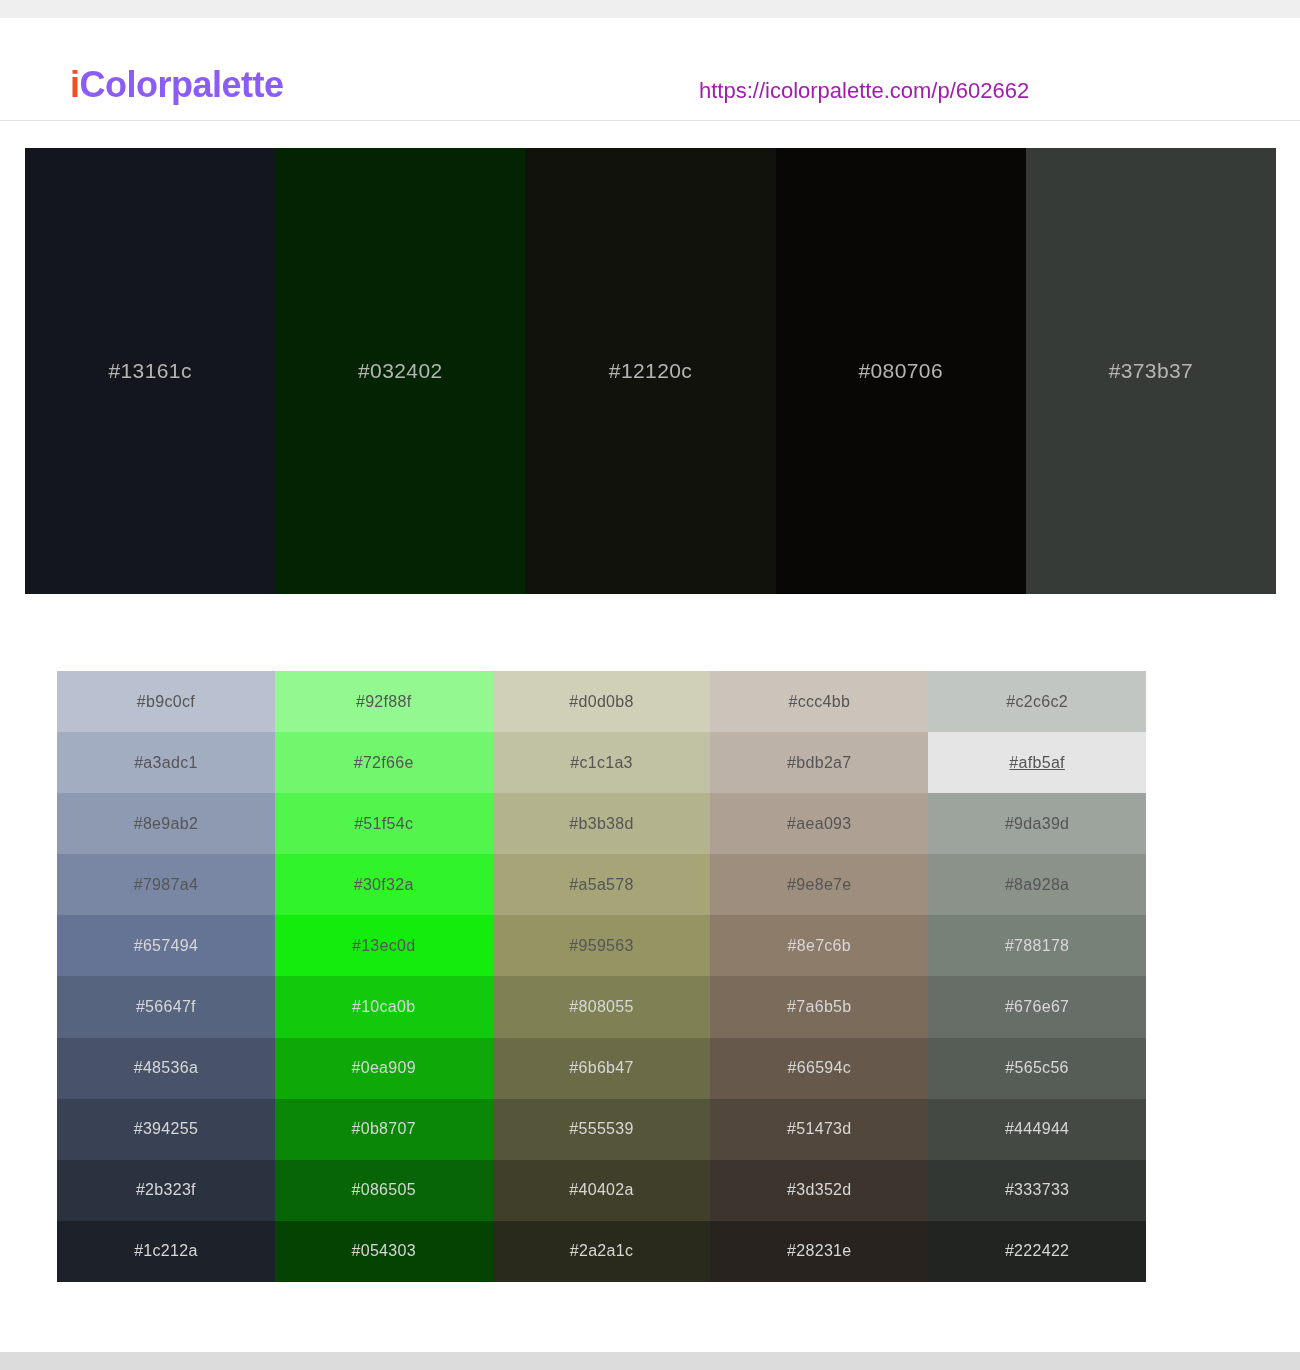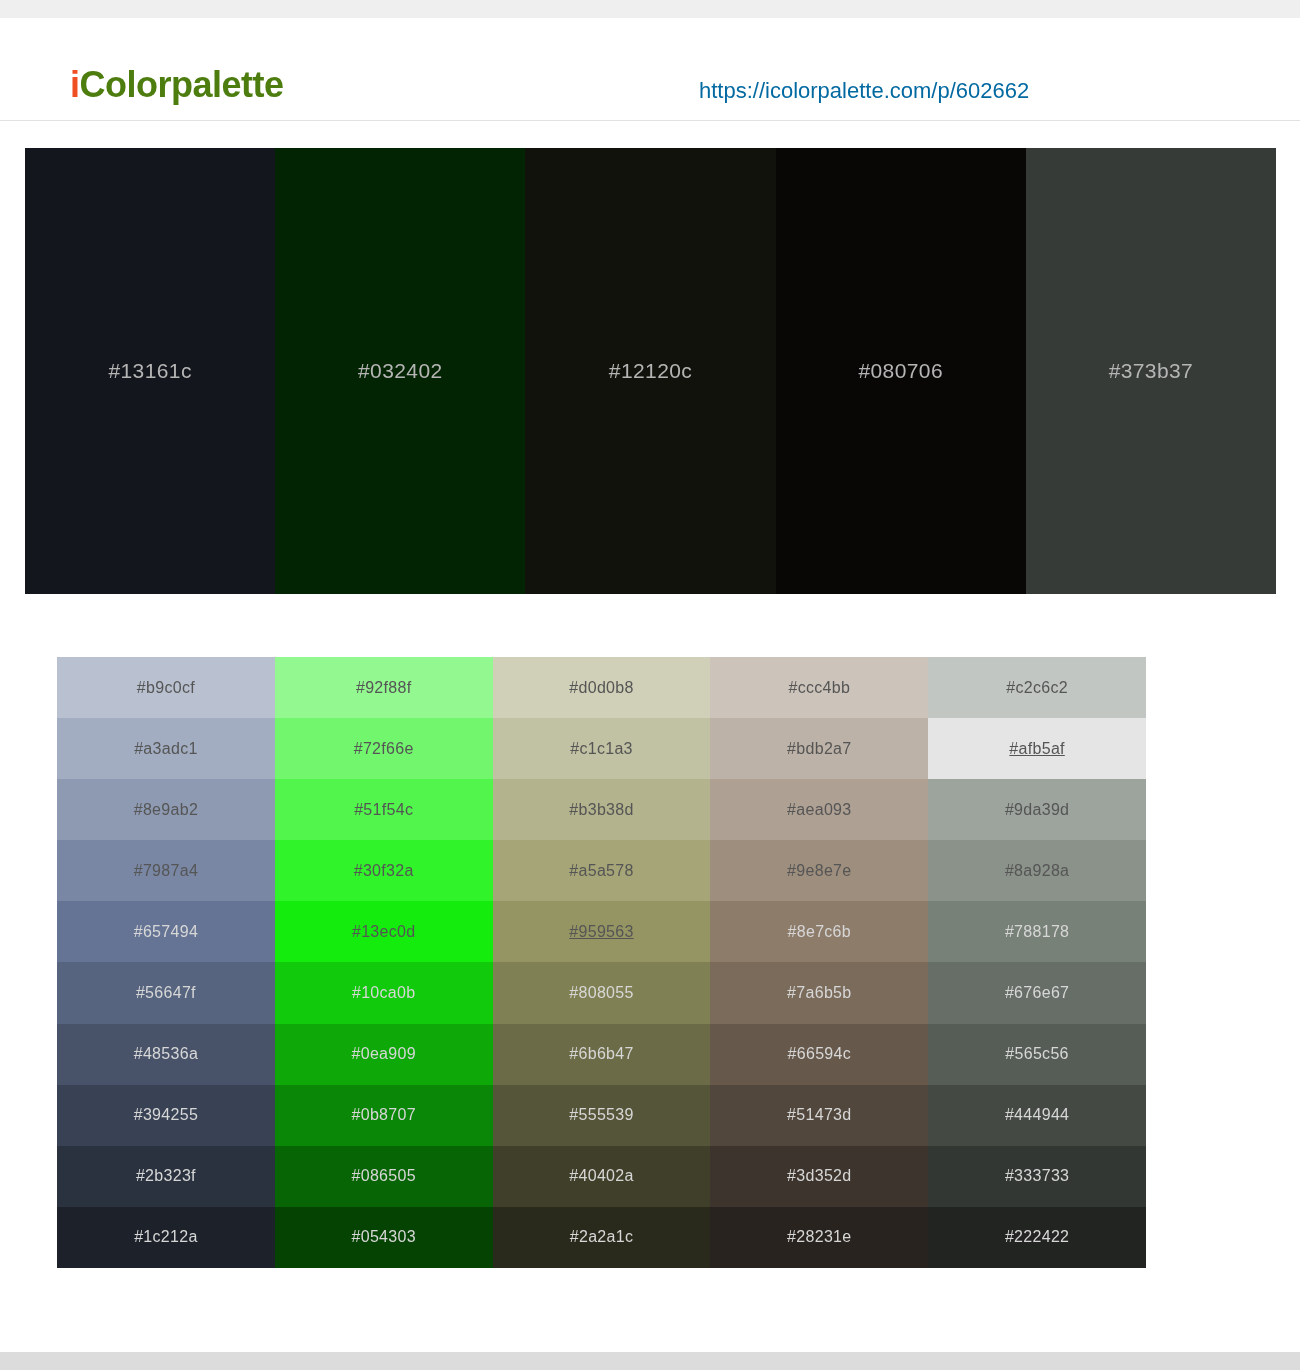--- a/index.html
+++ b/index.html
@@ -27,26 +27,26 @@
     background: #ffffff;
     border-bottom: 1px solid #e2e2e2;
   }
   .logo {
     position: absolute; left: 70px; top: 46px;
     font-size: 36px; font-weight: bold;
     letter-spacing: -0.5px;
     white-space: nowrap;
   }
   .logo .logo-i { color: #f04e23; }
-  .logo .logo-rest { color: #4d7c0f; }
+  .logo .logo-rest { color: #8b5cf6; }
 
   .site-url {
     position: absolute; left: 699px; top: 60px;
     font-size: 22px;
-    color: #0369a1;
+    color: #a21caf;
     white-space: nowrap;
   }
 
   
   .main-band {
     position: absolute; left: 25px; top: 148px;
     width: 1251px; height: 446px;
     display: flex;
   }
   .main-swatch {
@@ -58,21 +58,21 @@
   }
   .main-swatch .hex {
     font-size: 21px;
     color: #b5b5b5;
     letter-spacing: 0.4px;
     user-select: text;
   }
 
   
   .shades-grid {
-    position: absolute; left: 25px; top: 657px;
+    position: absolute; left: 25px; top: 671px;
     width: 1121px; height: 611px;
     display: flex;
     padding-left: 32px;
   }
   .shade-col {
     flex: 1 1 0;
     display: flex;
     flex-direction: column;
   }
   .shade-cell {
@@ -196,21 +196,21 @@
         </div>
         <div class="shade-cell dark-text" style="background: rgb(193, 193, 163);">
           <span>#c1c1a3</span>
         </div>
         <div class="shade-cell dark-text" style="background: rgb(179, 179, 141);">
           <span>#b3b38d</span>
         </div>
         <div class="shade-cell dark-text" style="background: rgb(165, 165, 120);">
           <span>#a5a578</span>
         </div>
-        <div class="shade-cell dark-text" style="background: rgb(149, 149, 99); text-decoration: underline;">
+        <div class="shade-cell dark-text" style="background: rgb(149, 149, 99);">
           <span>#959563</span>
         </div>
         <div class="shade-cell light-text" style="background: rgb(128, 128, 85);">
           <span>#808055</span>
         </div>
         <div class="shade-cell light-text" style="background: rgb(107, 107, 71);">
           <span>#6b6b47</span>
         </div>
         <div class="shade-cell light-text" style="background: rgb(85, 85, 57);">
           <span>#555539</span>

